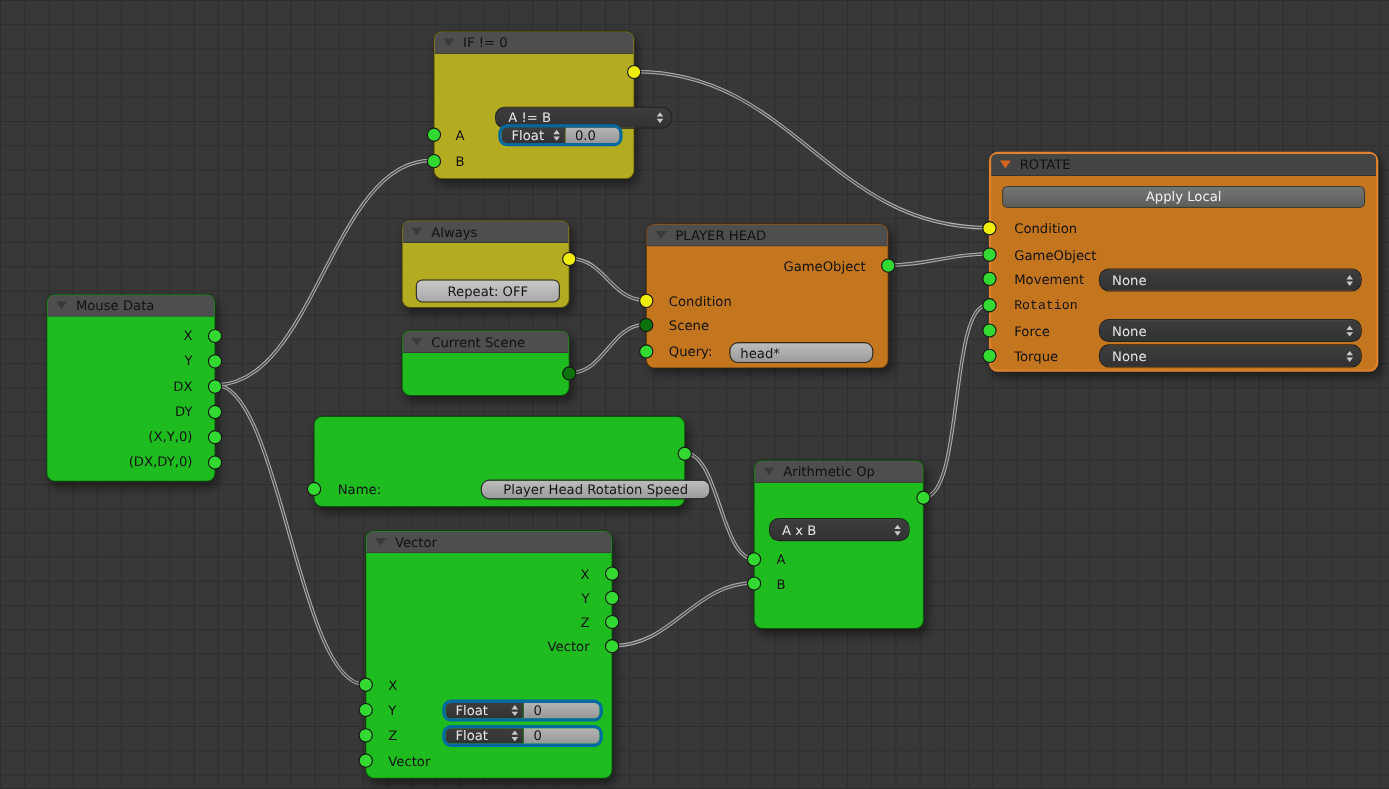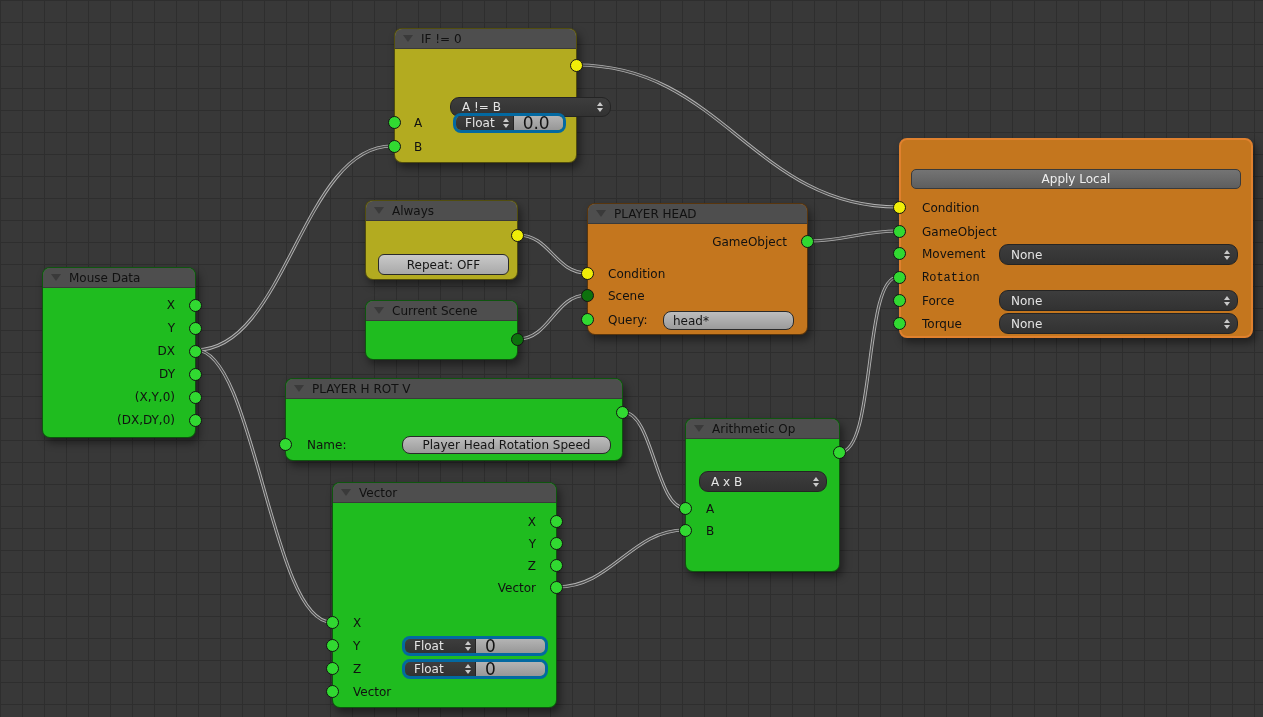--- a/index.html
+++ b/index.html
@@ -46,32 +46,32 @@
           border-right:3.5px solid transparent;}
   .spin i.up{border-bottom:4.5px solid #c9c9c9;}
   .spin i.dn{border-top:4.5px solid #c9c9c9;}
 
   .fw{position:absolute;display:flex;border:3px solid #0369a1;border-radius:8px;
       overflow:hidden;box-sizing:border-box;}
   .fw-dark{position:relative;background:linear-gradient(#3d3d3d,#323232);color:#e4e4e4;
            font-size:12px;display:flex;align-items:center;padding:0 18px 0 9px;
            box-sizing:border-box;border-right:1px solid #242424;}
   .fw-light{flex:1;background:linear-gradient(#b4b4b4,#979797);color:#141414;
-            font-size:17px;display:flex;align-items:center;padding:0 9px;}
+            font-size:12px;display:flex;align-items:center;padding:0 9px;}
 
   .btn-light{position:absolute;background:linear-gradient(#c9c9c9,#a9a9a9);
              border:1px solid #2a2a2a;border-radius:6px;color:#141414;font-size:12px;
              display:flex;align-items:center;justify-content:center;box-sizing:border-box;}
   .btn-dark{position:absolute;background:linear-gradient(#747474,#5e5e5e);
             border:1px solid #3a3a3a;border-radius:5px;color:#efefef;font-size:12px;
             display:flex;align-items:center;justify-content:center;box-sizing:border-box;}
   .tfield{position:absolute;background:linear-gradient(#bdbdbd,#9b9b9b);
           border:1px solid #2a2a2a;border-radius:8px;color:#141414;font-size:12px;
           display:flex;align-items:center;padding:0 9px;box-sizing:border-box;}
-  .tfield.center{justify-content:center;}
+  .tfield.center{justify-content:center;margin-left:35px;}
 </style>
 </head>
 <body>
 
 <div class="canvas">
 
   <svg class="wires" width="1263" height="717">
     <g>
       <path class="wire-o" d="M196,350 C286,350 302,146 392,146"></path>
       <path class="wire-i" d="M196,350 C286,350 302,146 392,146"></path>
@@ -189,20 +189,24 @@
     <span class="sock dkgreen" style="left:-7px;top:85px;"></span>
     <span class="lbl" style="left:20px;top:84px;">Scene</span>
     <span class="sock green" style="left:-7px;top:109px;"></span>
     <span class="lbl" style="left:20px;top:108px;">Query:</span>
     <div class="tfield" style="left:75px;top:107px;width:131px;height:19px;">
       <span>head*</span>
     </div>
   </div>
 
   <div class="node selected" style="left:899px;top:138px;width:354px;height:200px;background:#c4761e;">
+    <div class="hdr">
+      <span class="tri orange"></span>
+      <span class="title">ROTATE</span>
+    </div>
     <div class="btn-dark" style="left:10px;top:29px;width:330px;height:20px;">
       <span>Apply Local</span>
     </div>
     <span class="sock yellow" style="left:-8px;top:61px;"></span>
     <span class="lbl" style="left:21px;top:60px;">Condition</span>
     <span class="sock green" style="left:-8px;top:85px;"></span>
     <span class="lbl" style="left:21px;top:84px;">GameObject</span>
     <span class="sock green" style="left:-8px;top:107px;"></span>
     <span class="lbl" style="left:21px;top:106px;">Movement</span>
     <div class="dd" style="left:98px;top:104px;width:239px;height:21px;">
@@ -228,24 +232,20 @@
     <div class="dd" style="left:98px;top:173px;width:239px;height:21px;">
       <span>None</span>
       <span class="spin">
           <i class="up"></i>
           <i class="dn"></i>
         </span>
     </div>
   </div>
 
   <div class="node" style="left:285px;top:378px;width:338px;height:83px;background:#1fbc1f;">
-    <div class="hdr">
-      <span class="tri"></span>
-      <span class="title">PLAYER H ROT V</span>
-    </div>
     <span class="sock green" style="right:-7px;top:27px;"></span>
     <span class="sock green" style="left:-7px;top:59px;"></span>
     <span class="lbl" style="left:21px;top:58px;">Name:</span>
     <div class="tfield center" style="left:116px;top:57px;width:209px;height:18px;">
       <span>Player Head Rotation Speed</span>
     </div>
   </div>
 
   <div class="node" style="left:332px;top:482px;width:225px;height:226px;background:#1fbc1f;">
     <div class="hdr">

